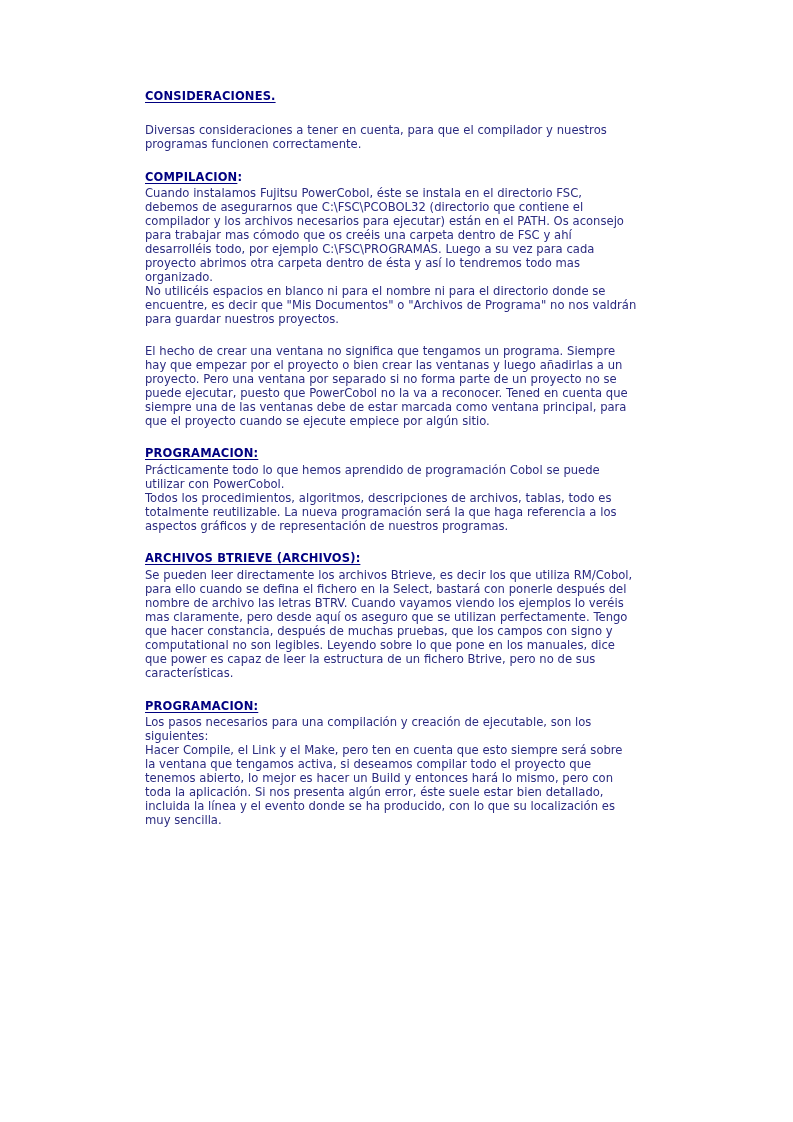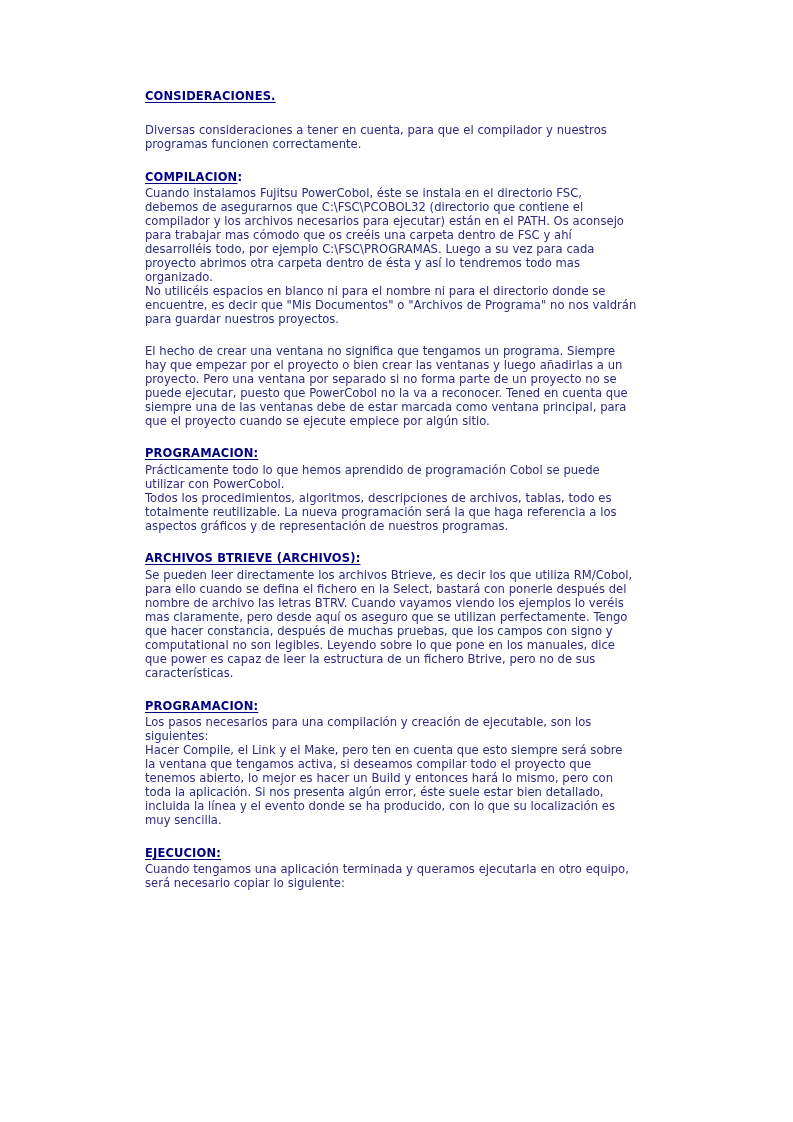--- a/index.html
+++ b/index.html
@@ -145,20 +145,15 @@
 Hacer Compile, el Link y el Make, pero ten en cuenta que esto siempre será sobre
 la ventana que tengamos activa, si deseamos compilar todo el proyecto que
 tenemos abierto, lo mejor es hacer un Build y entonces hará lo mismo, pero con
 toda la aplicación. Si nos presenta algún error, éste suele estar bien detallado,
 incluida la línea y el evento donde se ha producido, con lo que su localización es
 muy sencilla.</div>
     </div>
 
     <div class="gap-line">&nbsp;</div>
 
-    <div class="section">
-      <div class="section-heading"><span class="h-underlined">EJECUCION:</span></div>
-      <div class="section-body">Cuando tengamos una aplicación terminada y queramos ejecutarla en otro equipo,
-será necesario copiar lo siguiente:</div>
-    </div>
 
   </div>
 </div>
 
 </body></html>

